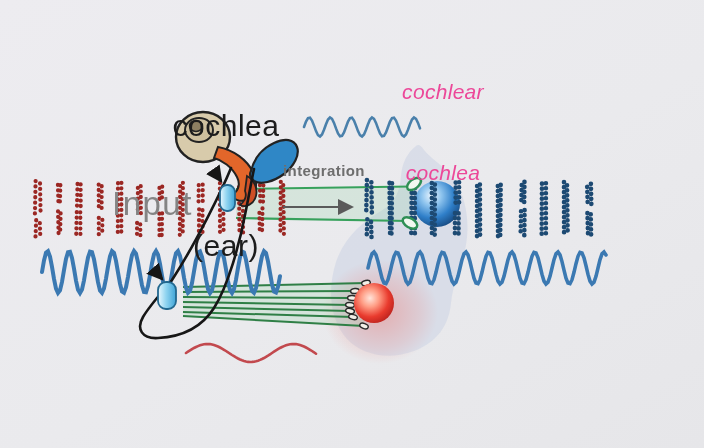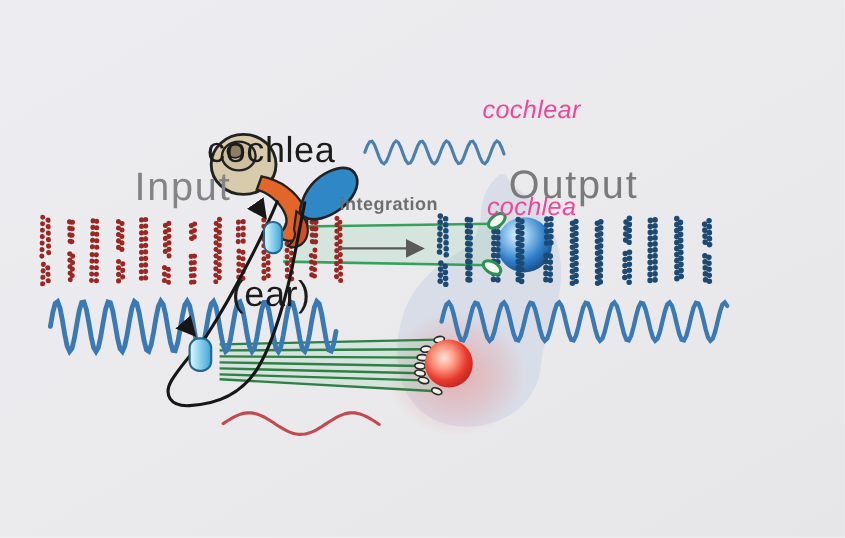--- a/index.html
+++ b/index.html
@@ -12,21 +12,21 @@
   svg.diagram{position:absolute;left:0;top:0;}
   .lbl{position:absolute;white-space:pre;}
   .title-left{
     left:150px;top:26px;width:152px;text-align:center;
     font-size:30px;line-height:40px;color:#1c1c1c;letter-spacing:.5px;
   }
   .title-right{
     left:378px;top:24px;width:130px;text-align:center;
     font-size:21px;line-height:27px;color:#ec4899;letter-spacing:.3px;font-style:italic;
   }
-  .io-label{font-weight:300;color:#848484;}
+  .io-label{font-weight:300;color:#848484;margin-top:48px;}
   .input-label{left:112px;top:137px;font-size:33px;letter-spacing:1.5px;}
   .output-label{left:424px;top:135px;font-size:33px;letter-spacing:1.5px;color:#7a7a7a;}
   .integration-label{left:283px;top:162px;font-size:15px;color:#6e6e6e;letter-spacing:.4px;font-weight:bold;}
 </style>
 </head>
 <body>
 
 <div class="stage">
 
   <svg class="diagram" width="704" height="448" viewBox="0 0 704 448">
@@ -223,15 +223,14 @@
 
   <div class="lbl title-left">
     <div>cochlea</div>
     <div>(ear)</div>
   </div>
   <div class="lbl title-right">
     <div>cochlear</div>
     <div>cochlea</div>
   </div>
   <div class="lbl io-label input-label">Input</div>
-  <div class="lbl io-label output-label">Output</div>
   <div class="lbl integration-label">integration</div>
 </div>
 
 </body></html>

